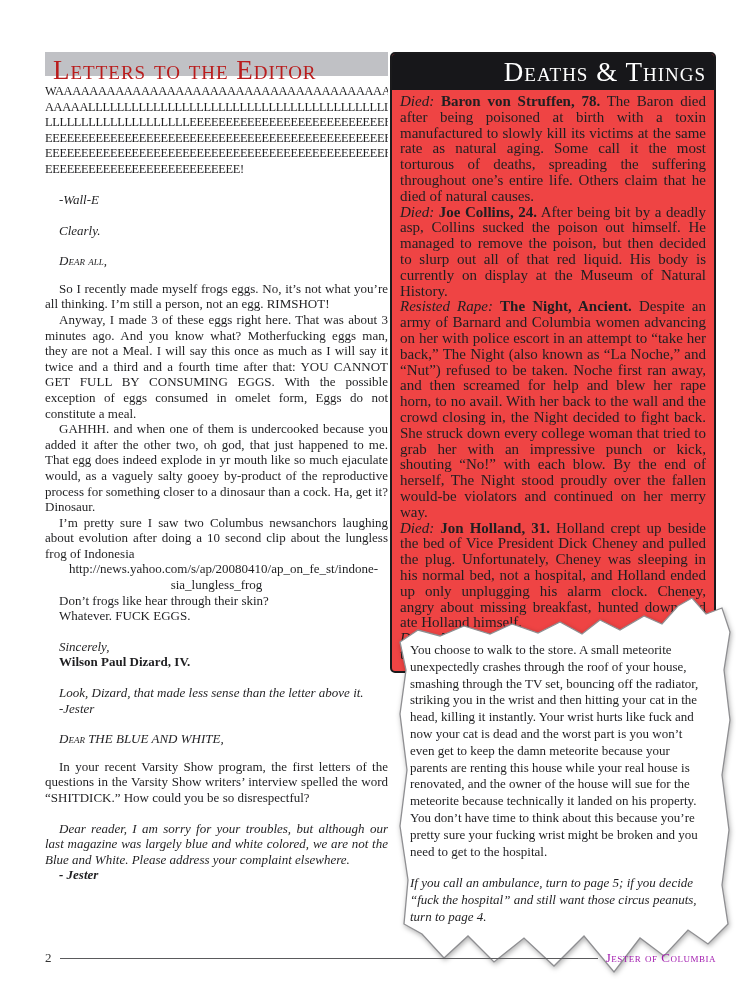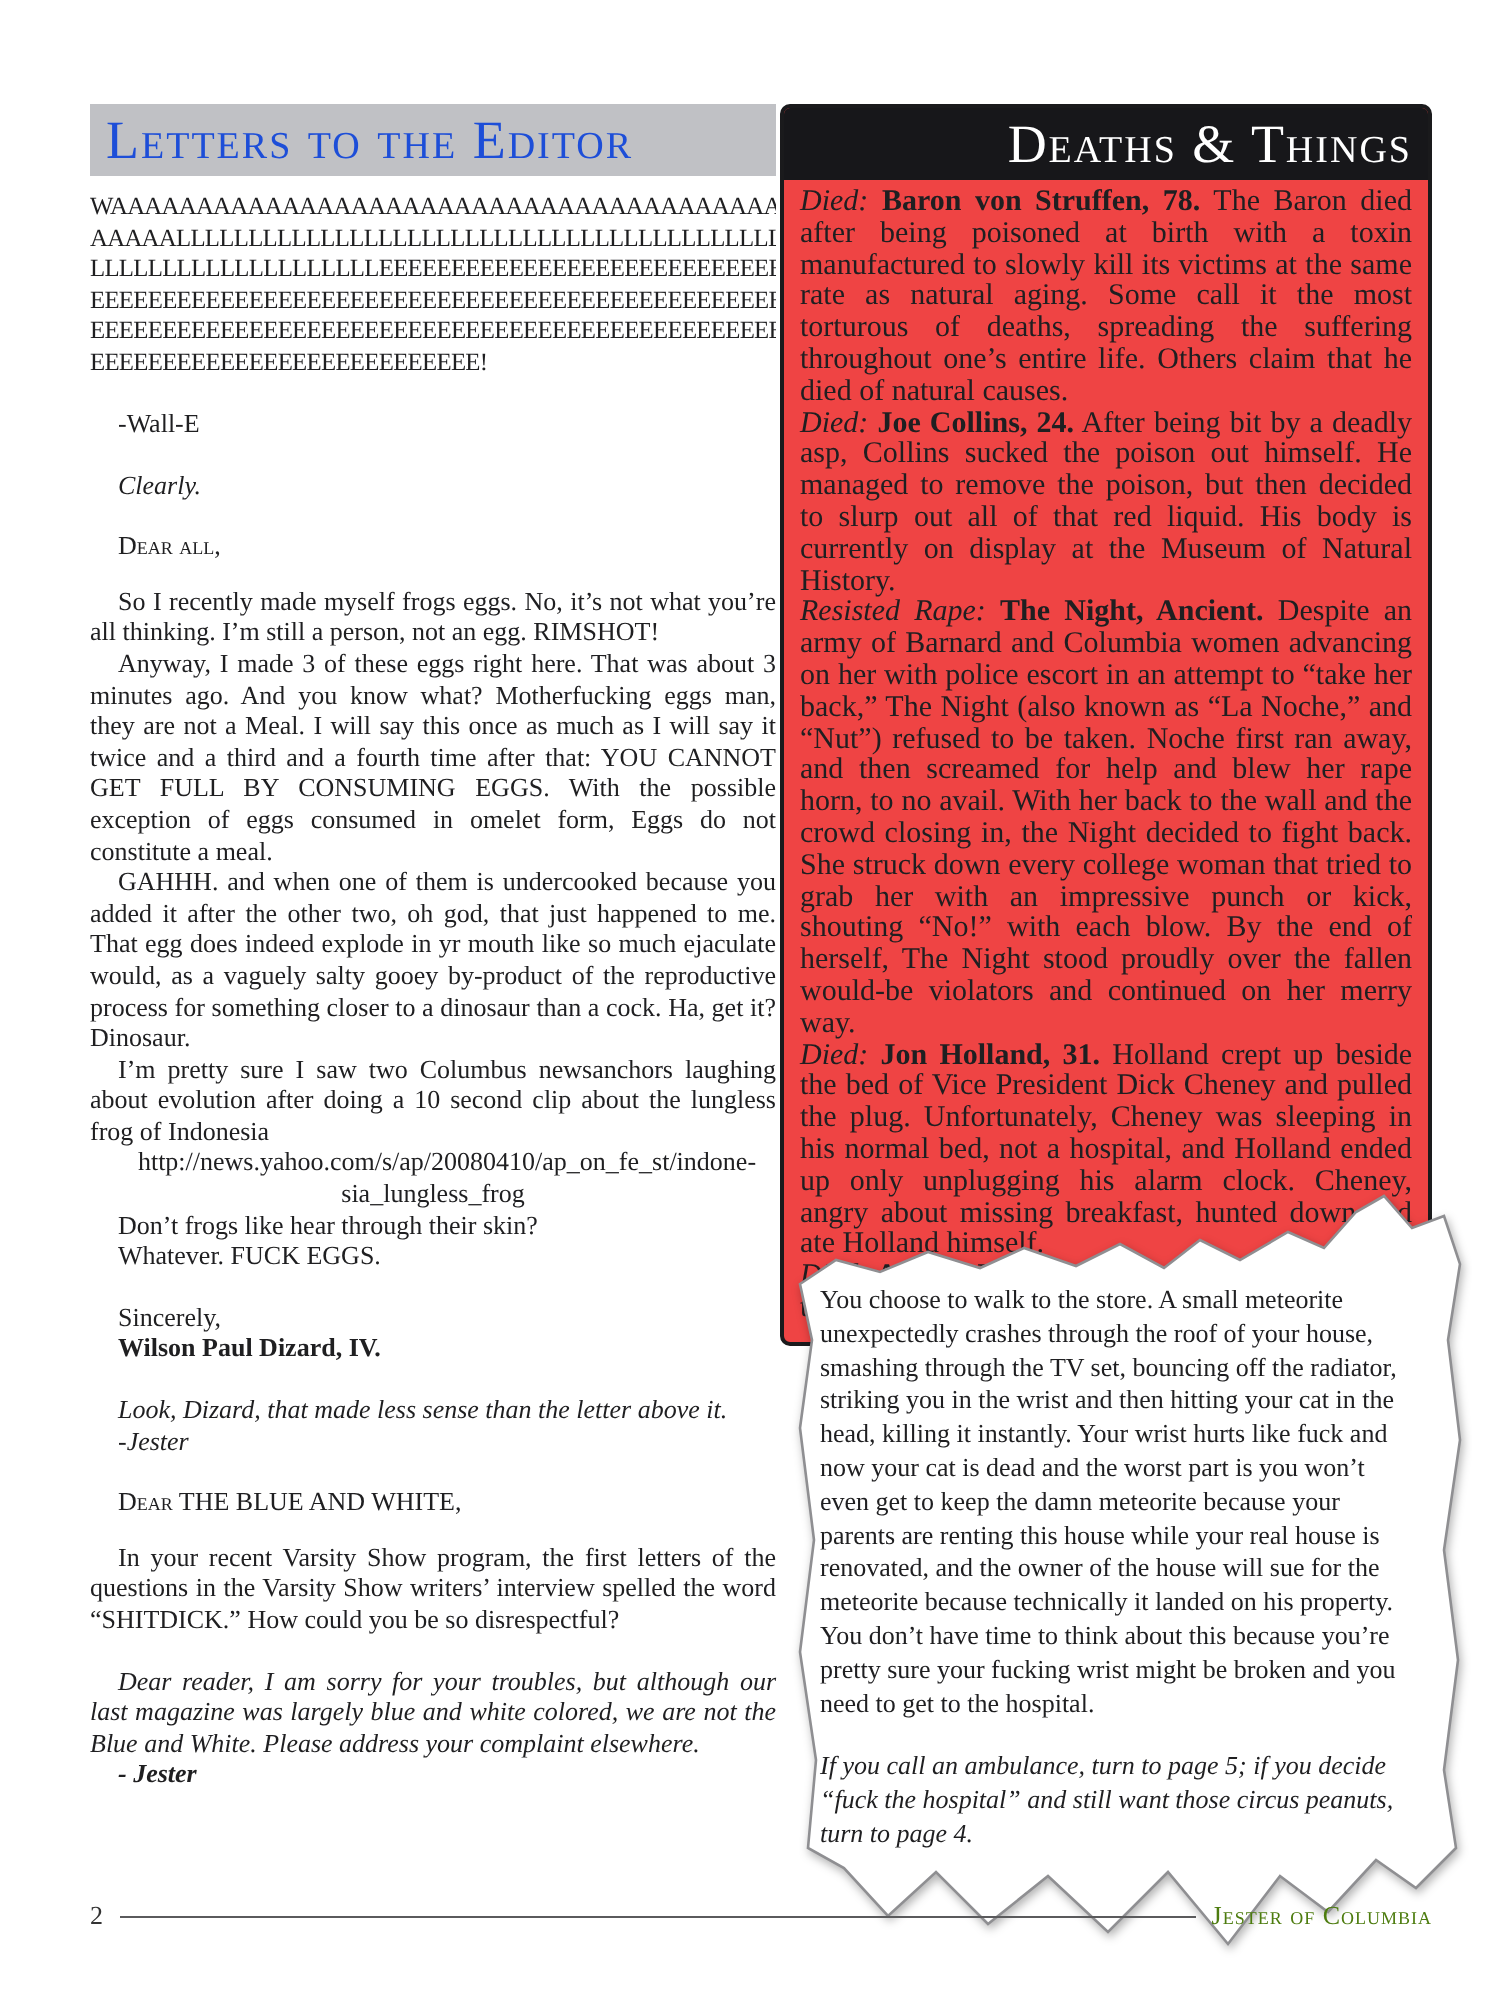--- a/index.html
+++ b/index.html
@@ -10,25 +10,25 @@
     color:#1f1f21;
     position:relative;
     overflow:hidden;
   }
   .page{position:absolute;inset:0;}
 
   
   .letters{position:absolute;left:45px;top:52px;width:343px;}
   .letters-header{
     background:#c0c1c5;
-    color:#1d4ed8;
+    color:#b91c1c;
     font-variant:small-caps;
     font-size:27px;
     line-height:36px;
-    height:36px;
+    height:24px;
     padding-left:8px;
     letter-spacing:1px;
     box-sizing:border-box;
   }
   .letters-body{
     margin-top:8px;
     font-size:13px;
     line-height:15.6px;
     text-align:justify;
   }
@@ -38,21 +38,21 @@
     line-height:15.5px;
     letter-spacing:-0.35px;
     overflow:hidden;
     white-space:nowrap;
   }
   .indent{padding-left:14px;}
   .ti{text-indent:14px;}
   .it{font-style:italic;}
   .b{font-weight:bold;}
   .sc{font-variant:small-caps;}
-  .mt{margin-top:15px !important;}
+  .mt{margin-top:15px !important;font-style:italic;}
   .mt2{margin-top:12px !important;}
   .url{white-space:pre-line;text-indent:14px;word-break:break-all;text-align:center;}
 
   
   .deaths{
     position:absolute;left:390px;top:52px;width:326px;
     border:2px solid #1a1a1c;
     border-radius:5px;
     background:#ef4444;
     box-sizing:border-box;
@@ -94,21 +94,21 @@
     position:absolute;left:45px;right:28px;top:950px;
     display:flex;align-items:center;
     font-size:13px;color:#333;
   }
   .footer .rule{
     flex:1;height:0;border-top:1.5px solid #5a5a5c;margin:0 8px;
   }
   .footer .ftitle{
     font-variant:small-caps;
     font-size:13px;
-    color:#4d7c0f;
+    color:#a21caf;
     letter-spacing:0.5px;
   }
 </style>
 </head>
 <body>
 
 <div class="page">
 
   <section class="letters">
     <header class="letters-header">Letters to the Editor</header>

